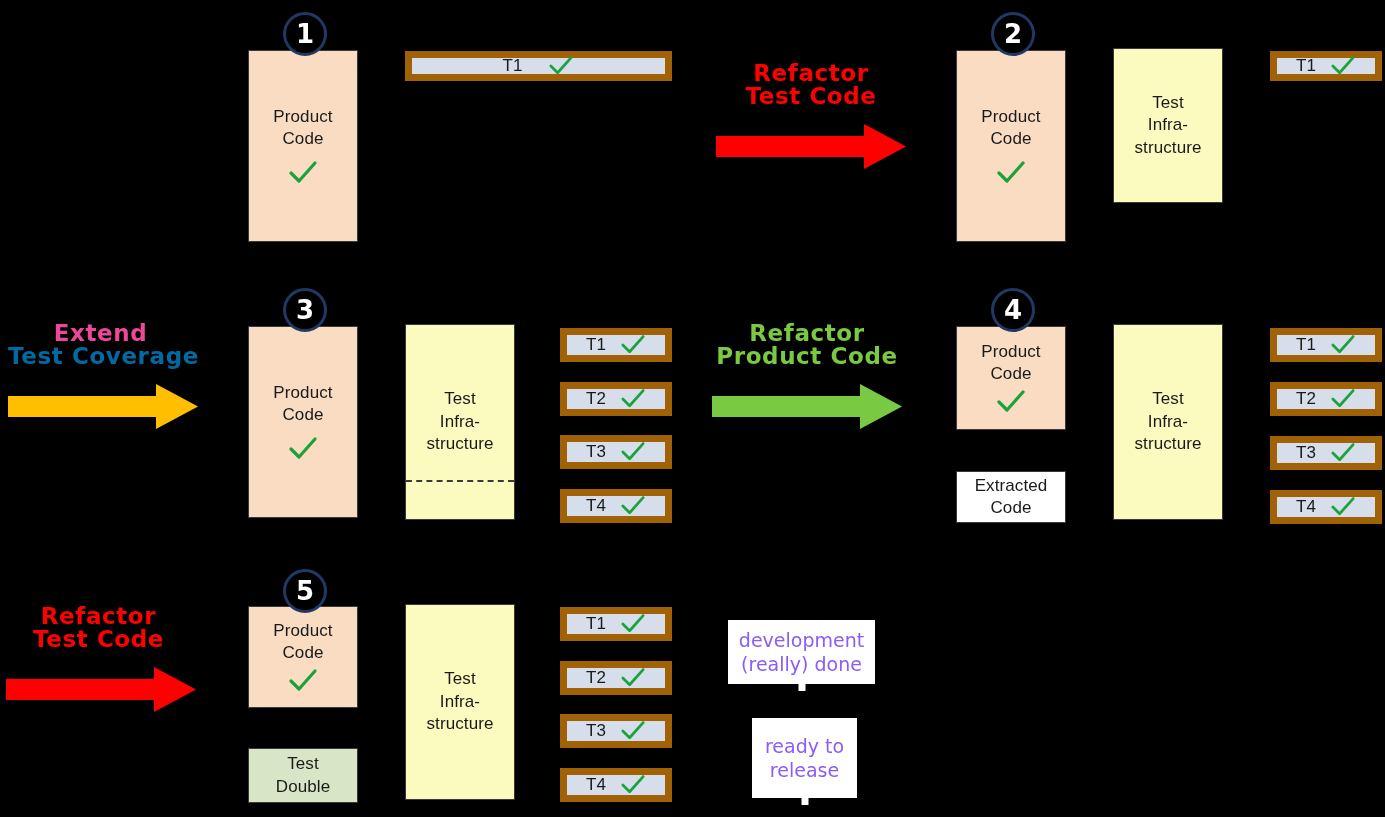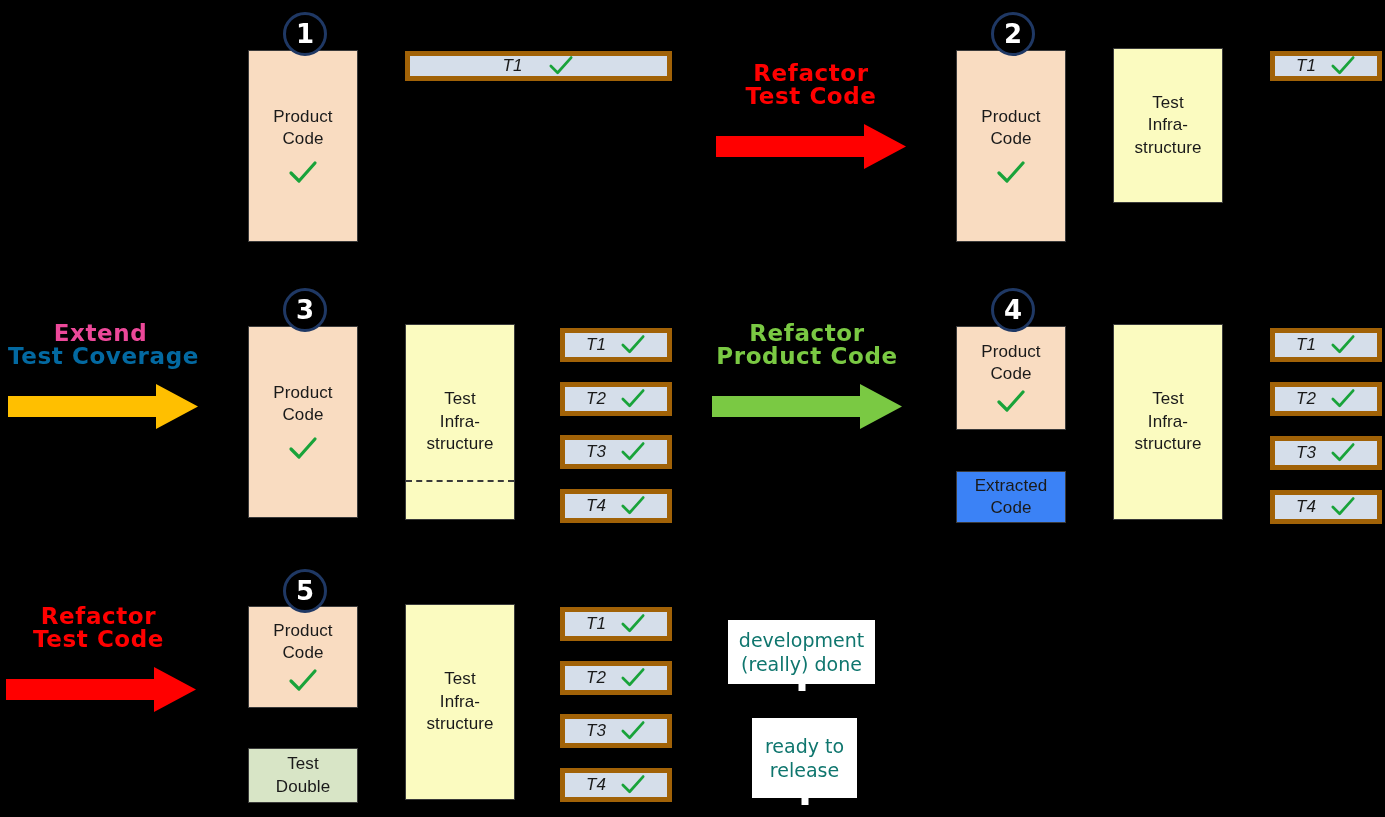--- a/index.html
+++ b/index.html
@@ -27,39 +27,38 @@
     justify-content: center;
     text-align: center;
     color: #1a1a1a;
     font-size: 17px;
     line-height: 1.32;
     letter-spacing: .1px;
   }
   .box.product  { background: #F9DCC1; }
   .box.infra    { background: #FBFBC0; }
   .box.testdbl  { background: #D8E5C6; }
-  .box.extracted{ background: #3b82f6; }
+  .box.extracted{ background: #ffffff; }
 
   .box .lines { white-space: pre-line; }
 
   
   .box .tick { margin-top: 10px; }
 
   
   .tcase {
     position: absolute;
     background: #D5DEEA;
-    border: 5px solid #a16207;
+    border: 7px solid #a16207;
     display: flex;
     align-items: center;
     justify-content: center;
     gap: 26px;
     color: #1a1a1a;
     font-size: 17px;
-    font-style: italic;
   }
   .tcase .tlabel { display: inline-block; }
 
   
   .tick svg { display: block; }
 
   
   .badge {
     position: absolute;
     width: 44px; height: 44px;
@@ -87,21 +86,21 @@
     line-height: 1.0;
     white-space: nowrap;
   }
   .transition .tl.l2 { }
   .transition .arrow { margin-top: 16px; }
 
   
   .callout {
     position: absolute;
     background: #FFFFFF;
-    color: #0f766e;
+    color: #8b5cf6;
     font-size: 19px;
     line-height: 1.28;
     text-align: center;
     display: flex;
     align-items: center;
     justify-content: center;
     font-family: "DejaVu Sans", sans-serif;
   }
   .callout .ctext { white-space: pre-line; padding: 0 8px; }
   .callout .tail {

